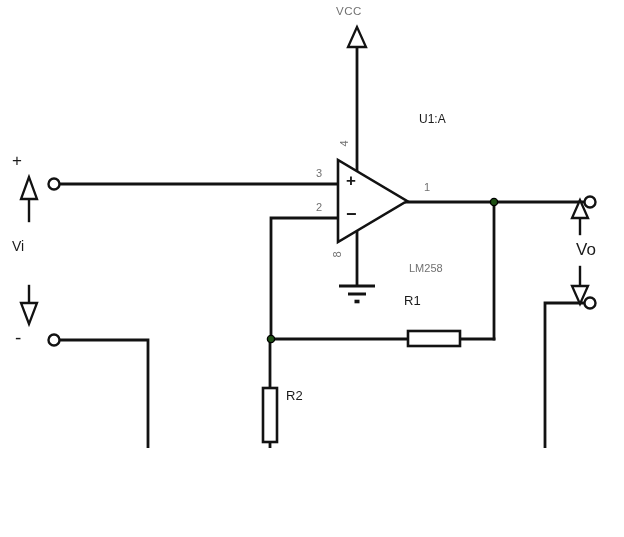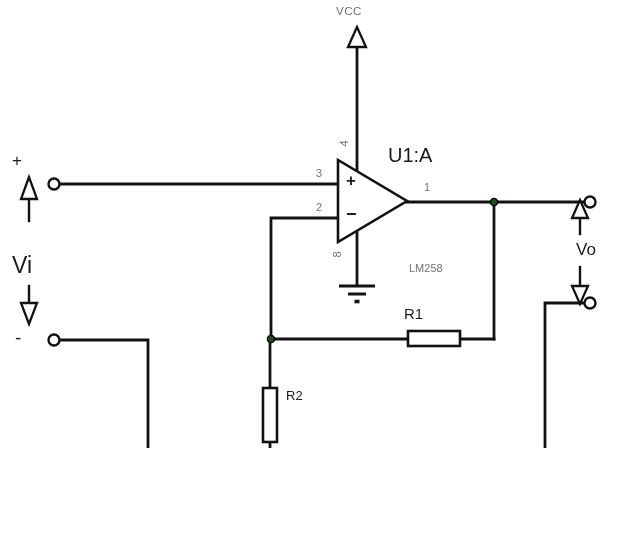--- a/index.html
+++ b/index.html
@@ -77,43 +77,43 @@
     <circle class="term" cx="590" cy="202" r="5.5"></circle>
     <circle class="term" cx="590" cy="303" r="5.5"></circle>
 
     <circle class="junction" cx="271" cy="339" r="3.6"></circle>
     <circle class="junction" cx="494" cy="202" r="3.6"></circle>
     <circle class="junction" cx="270" cy="475" r="3.6"></circle>
   </svg>
 
   <span class="lbl pin" style="left:336px;top:6px;font-size:11.5px;letter-spacing:0.5px;">VCC</span>
 
-  <span class="lbl" style="left:388px;top:113px;font-size:20px;margin-top:32px;">U1:A</span>
+  <span class="lbl" style="left:419px;top:113px;font-size:12px;">U1:A</span>
 
   <span class="lbl pin rot" style="left:341px;top:138px;">4</span>
 
   <span class="lbl pin" style="left:316px;top:168px;">3</span>
 
   <span class="lbl pin" style="left:316px;top:202px;">2</span>
 
   <span class="lbl pin rot" style="left:334px;top:249px;">8</span>
 
   <span class="lbl pin" style="left:424px;top:182px;">1</span>
 
   <span class="lbl" style="left:346px;top:172px;font-size:17px;font-weight:bold;">+</span>
 
   <span class="lbl" style="left:346px;top:205px;font-size:18px;font-weight:bold;">−</span>
 
   <span class="lbl gray" style="left:409px;top:263px;font-size:11px;">LM258</span>
 
-  <span class="lbl" style="left:404px;top:306px;font-size:15px;">R1</span>
+  <span class="lbl" style="left:404px;top:294px;font-size:13px;">R1</span>
 
   <span class="lbl" style="left:286px;top:389px;font-size:13px;">R2</span>
 
-  <span class="lbl" style="left:12px;top:239px;font-size:23px;margin-top:15px;">Vi</span>
+  <span class="lbl" style="left:12px;top:239px;font-size:14px;">Vi</span>
 
   <span class="lbl" style="left:576px;top:241px;font-size:17px;font-weight:normal;">Vo</span>
 
   <span class="lbl" style="left:12px;top:152px;font-size:17px;">+</span>
 
   <span class="lbl" style="left:15px;top:328px;font-size:19px;">-</span>
 
 </div>
 
 </body></html>

